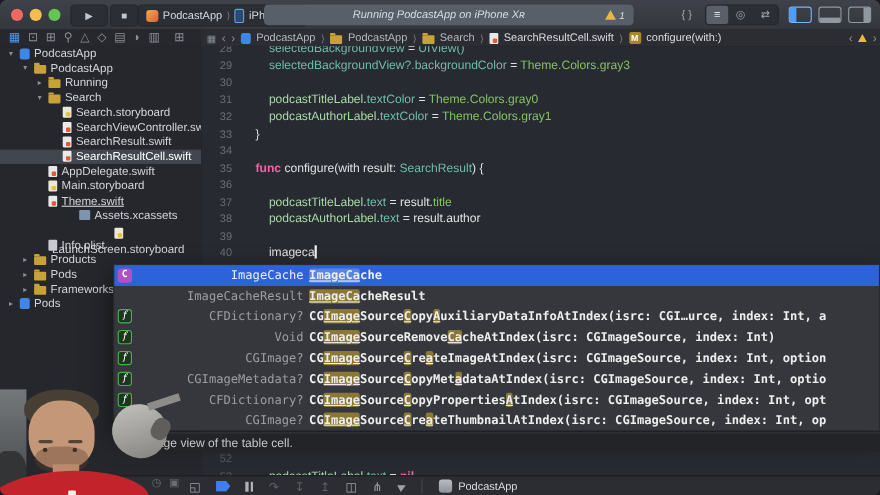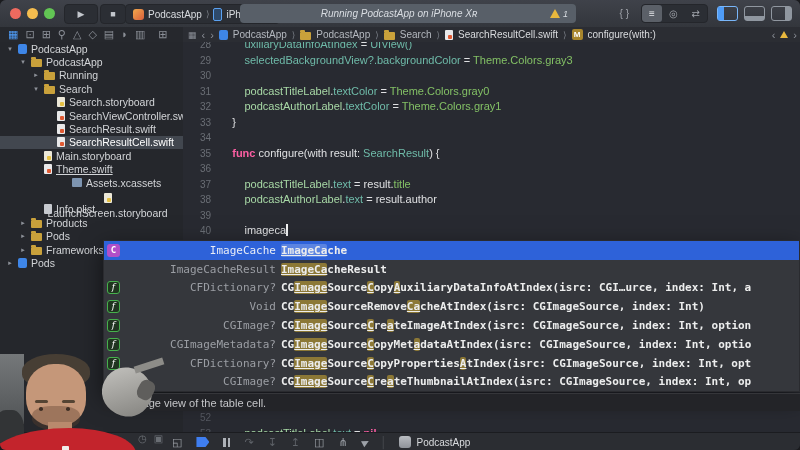--- a/index.html
+++ b/index.html
@@ -245,20 +245,25 @@
           <span class="fic ic-swift"></span>
           <span>SearchResult.swift</span>
         </div>
         <div class="tree-row sel" style="padding-left: 45px;">
           <span class="disc"></span>
           <span class="fic ic-swift"></span>
           <span>SearchResultCell.swift</span>
         </div>
         <div class="tree-row" style="padding-left: 32px;">
           <span class="disc"></span>
+          <span class="fic ic-swift"></span>
+          <span>AppDelegate.swift</span>
+        </div>
+        <div class="tree-row" style="padding-left: 32px;">
+          <span class="disc"></span>
           <span class="fic ic-storyboard"></span>
           <span>Main.storyboard</span>
         </div>
         <div class="tree-row" style="padding-left: 32px; text-decoration: underline;">
           <span class="disc"></span>
           <span class="fic ic-swift"></span>
           <span>Theme.swift</span>
         </div>
         <div class="tree-row" style="padding-left: 32px; margin-left: 28px;">
           <span class="disc"></span>
@@ -293,21 +298,21 @@
         <div class="tree-row" style="padding-left: 6px;">
           <span class="disc">▸</span>
           <span class="fic ic-project"></span>
           <span>Pods</span>
         </div>
       </div>
   </div>
 
   <div id="editor" class="abs">
     <div id="codelines" style="margin-top:-5px">
-        <div class="code-line"><span class="gutter">28</span><span class="code-text"><span class="tok-m">        uxiliaryDataInfoAtIndex</span><span class="tok-p"> = </span><span class="tok-m">UIView()</span></span></div>
+        <div class="code-line"><span class="gutter">28</span><span class="code-text"><span class="tok-m">        selectedBackgroundView</span><span class="tok-p"> = </span><span class="tok-m">UIView()</span></span></div>
         <div class="code-line"><span class="gutter">29</span><span class="code-text"><span class="tok-m">        selectedBackgroundView?.backgroundColor</span><span class="tok-p"> = </span><span class="tok-g">Theme.Colors.gray3</span></span></div>
         <div class="code-line"><span class="gutter">30</span><span class="code-text"></span></div>
         <div class="code-line"><span class="gutter">31</span><span class="code-text"><span class="tok-v">        podcastTitleLabel</span><span class="tok-p">.</span><span class="tok-m">textColor</span><span class="tok-p"> = </span><span class="tok-g">Theme.Colors.gray0</span></span></div>
         <div class="code-line"><span class="gutter">32</span><span class="code-text"><span class="tok-v">        podcastAuthorLabel</span><span class="tok-p">.</span><span class="tok-m">textColor</span><span class="tok-p"> = </span><span class="tok-g">Theme.Colors.gray1</span></span></div>
         <div class="code-line"><span class="gutter">33</span><span class="code-text"><span class="tok-p">    }</span></span></div>
         <div class="code-line"><span class="gutter">34</span><span class="code-text"></span></div>
         <div class="code-line"><span class="gutter">35</span><span class="code-text"><span class="tok-p">    </span><span class="tok-k">func</span><span class="tok-p"> configure(with result: </span><span class="tok-m">SearchResult</span><span class="tok-p">) {</span></span></div>
         <div class="code-line"><span class="gutter">36</span><span class="code-text"></span></div>
         <div class="code-line"><span class="gutter">37</span><span class="code-text"><span class="tok-v">        podcastTitleLabel</span><span class="tok-p">.</span><span class="tok-m">text</span><span class="tok-p"> = </span><span class="tok-p">result.</span><span class="tok-g">title</span></span></div>
         <div class="code-line"><span class="gutter">38</span><span class="code-text"><span class="tok-v">        podcastAuthorLabel</span><span class="tok-p">.</span><span class="tok-m">text</span><span class="tok-p"> = </span><span class="tok-p">result.author</span></span></div>

